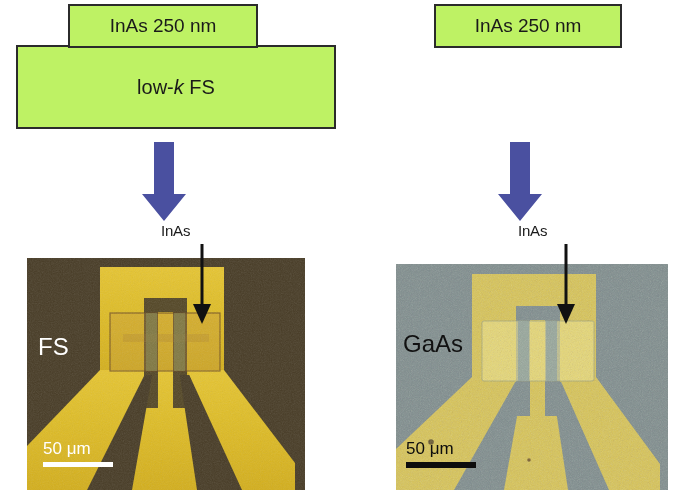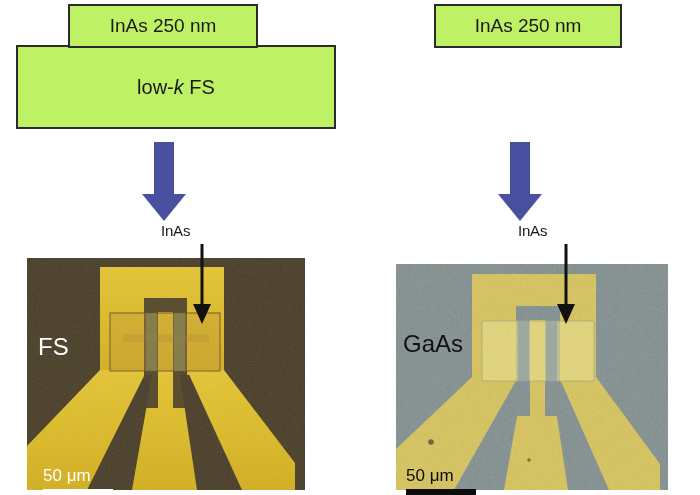--- a/index.html
+++ b/index.html
@@ -91,21 +91,20 @@
     font-size: 24px;
     white-space: nowrap;
     z-index: 7;
   }
   .mat-label-fs   { left: 38px;  top: 333px; color: #ffffff; }
   .mat-label-gaas { left: 403px; top: 330px; color: #111111; }
 
   .scalebar-wrap {
     position: absolute;
     z-index: 7;
-    margin-top: 27px;
   }
   .scalebar-left  { left: 43px;  top: 440px; }
   .scalebar-right { left: 406px; top: 440px; }
 
   .scalebar-text {
     font-size: 17px;
     line-height: 1;
     white-space: nowrap;
     margin-bottom: 5px;
   }

